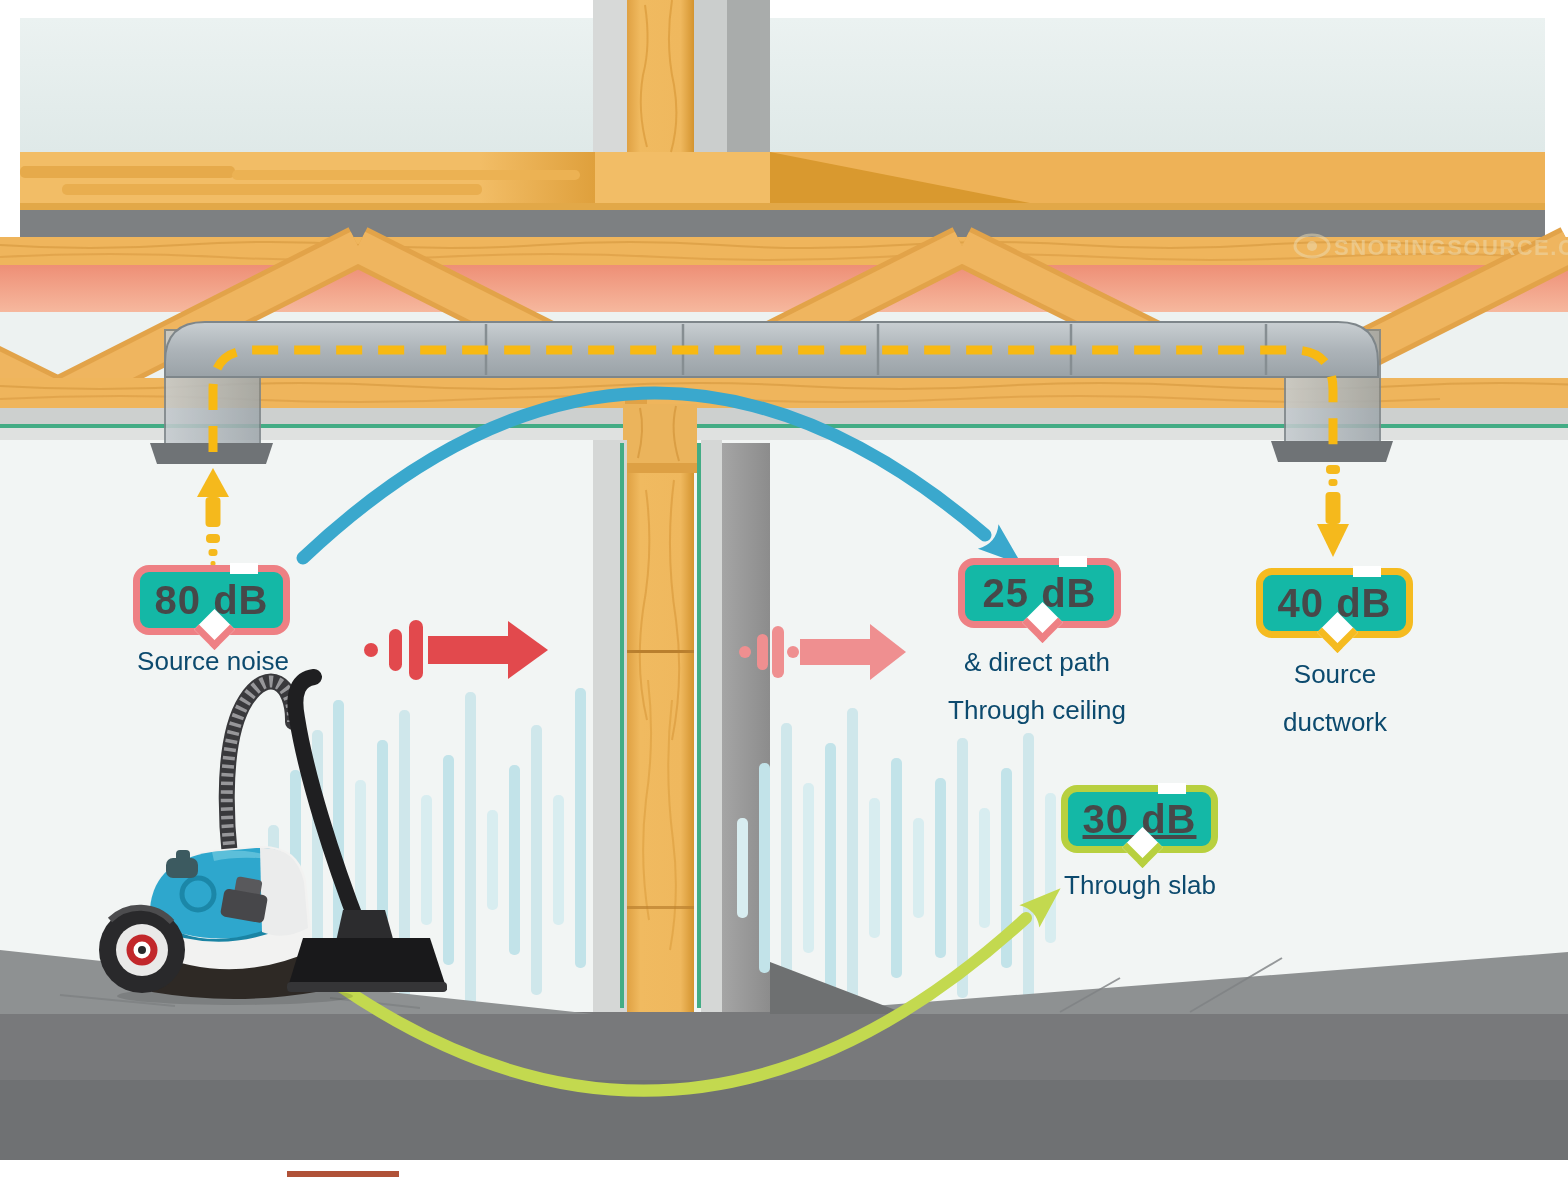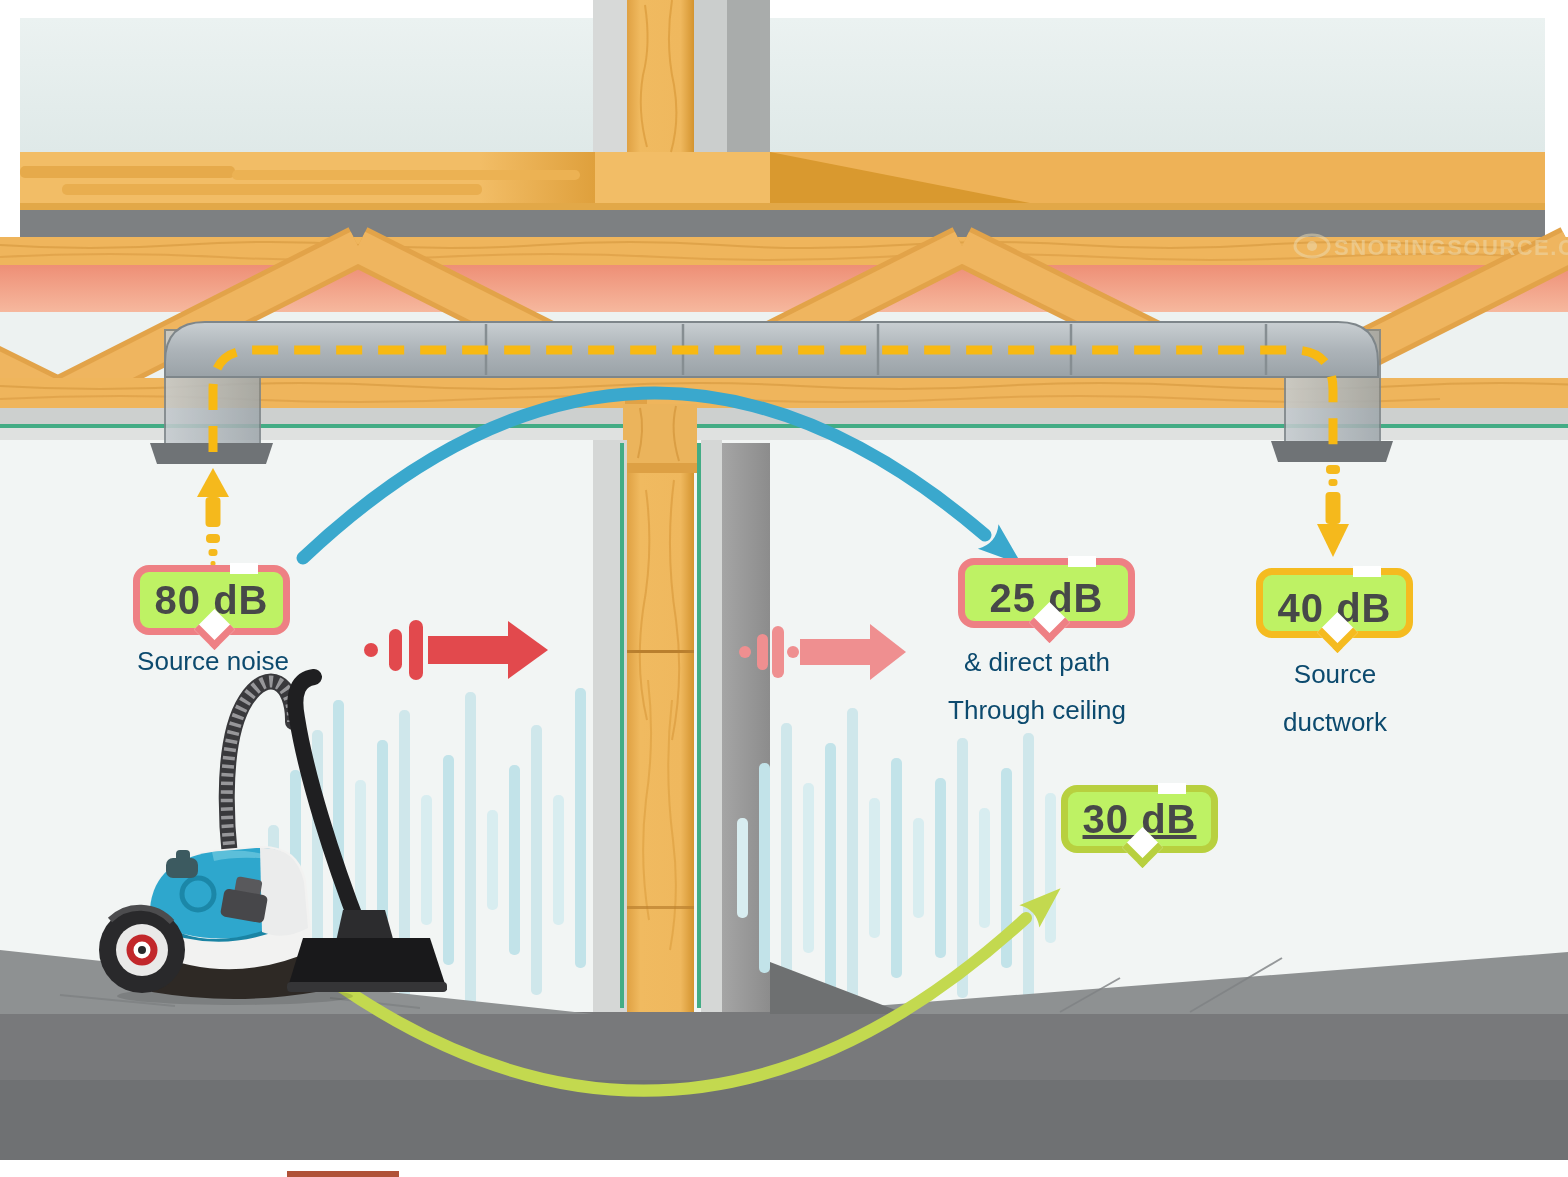--- a/index.html
+++ b/index.html
@@ -3,21 +3,21 @@
 <meta charset="utf-8">
 <style>
   html,body{margin:0;padding:0;background:#ffffff;}
   .stage{
     position:relative;width:1568px;height:1177px;overflow:hidden;background:#fff;
     font-family:"Liberation Sans", sans-serif;
   }
   .stage svg{position:absolute;left:0;top:0;}
   
   .bubble{
-    position:absolute;background:#bef264;border:7px solid #ccc;border-radius:16px;
+    position:absolute;background:#14b8a6;border:7px solid #ccc;border-radius:16px;
     display:flex;align-items:center;justify-content:center;
     font-weight:bold;font-size:40px;color:#474849;letter-spacing:1px;
     box-sizing:border-box;
   }
   .bubble .gap{
     position:absolute;top:-9px;left:63%;width:28px;height:11px;background:#fff;
   }
   .bubble .tail{
     position:absolute;bottom:-16px;left:50%;margin-left:-12px;width:22px;height:22px;
     background:#fff;border-style:solid;border-width:0 7px 7px 0;border-color:#ccc;
@@ -314,39 +314,40 @@
   </g>
 </svg>
 
 <div class="bubble" style="left: 133px; top: 565px; width: 157px; height: 70px; border-color: rgb(238, 128, 132);">
   <span>80 dB</span>
   <div class="gap"></div>
   <div class="tail" style="border-color: rgb(238, 128, 132);"></div>
 </div>
 <div class="caption" style="left:103px;top:637px;width:220px;">Source noise</div>
 
-<div class="bubble" style="left: 958px; top: 558px; width: 177px; height: 70px; border-color: rgb(238, 128, 132); align-items: flex-end;">
+<div class="bubble" style="left: 958px; top: 558px; width: 163px; height: 70px; border-color: rgb(238, 128, 132);">
   <span>25 dB</span>
   <div class="gap"></div>
   <div class="tail" style="border-color: rgb(238, 128, 132);"></div>
 </div>
 <div class="caption" style="left:917px;top:638px;width:240px;">
   <div>&amp; direct path</div>
   <div>Through ceiling</div>
 </div>
 
-<div class="bubble" style="left: 1256px; top: 568px; width: 157px; height: 70px; border-color: rgb(245, 187, 32); align-items: flex-end;">
+<div class="bubble" style="left: 1256px; top: 568px; width: 157px; height: 70px; border-color: rgb(245, 187, 32);">
   <span>40 dB</span>
   <div class="gap"></div>
   <div class="tail" style="border-color: rgb(245, 187, 32);"></div>
 </div>
 <div class="caption" style="left:1245px;top:650px;width:180px;">
   <div>Source</div>
   <div>ductwork</div>
 </div>
 
 <div class="bubble" style="left: 1061px; top: 785px; width: 157px; height: 68px; border-color: rgb(184, 208, 63); text-decoration: underline;">
   <span>30 dB</span>
   <div class="gap"></div>
   <div class="tail" style="border-color: rgb(184, 208, 63);"></div>
 </div>
+<div class="caption" style="left:1030px;top:861px;width:220px;">Through slab</div>
 
 </div>
 
 </body></html>

